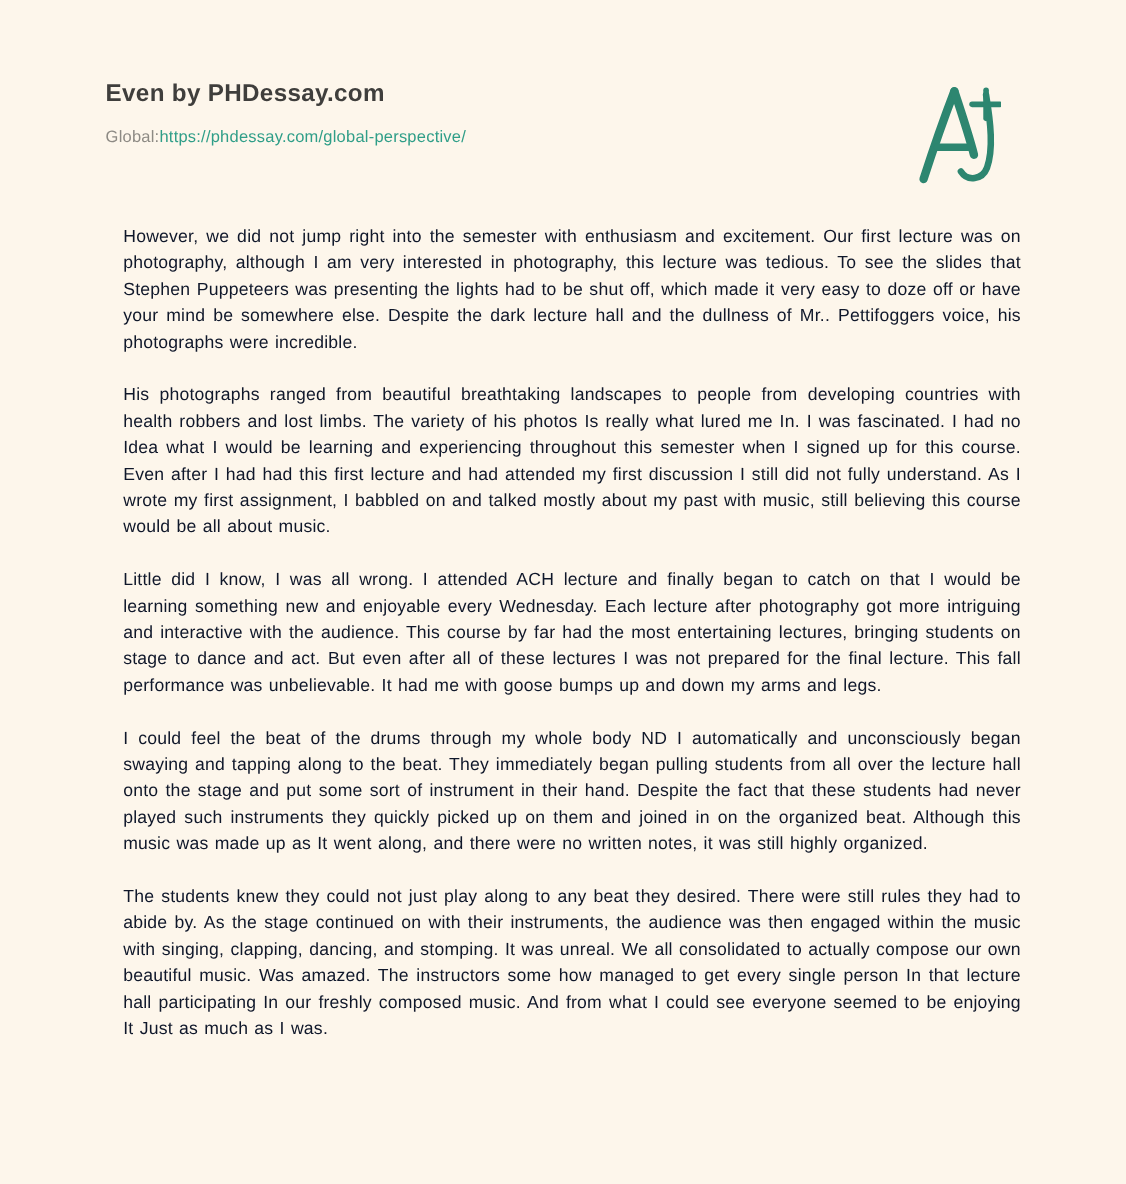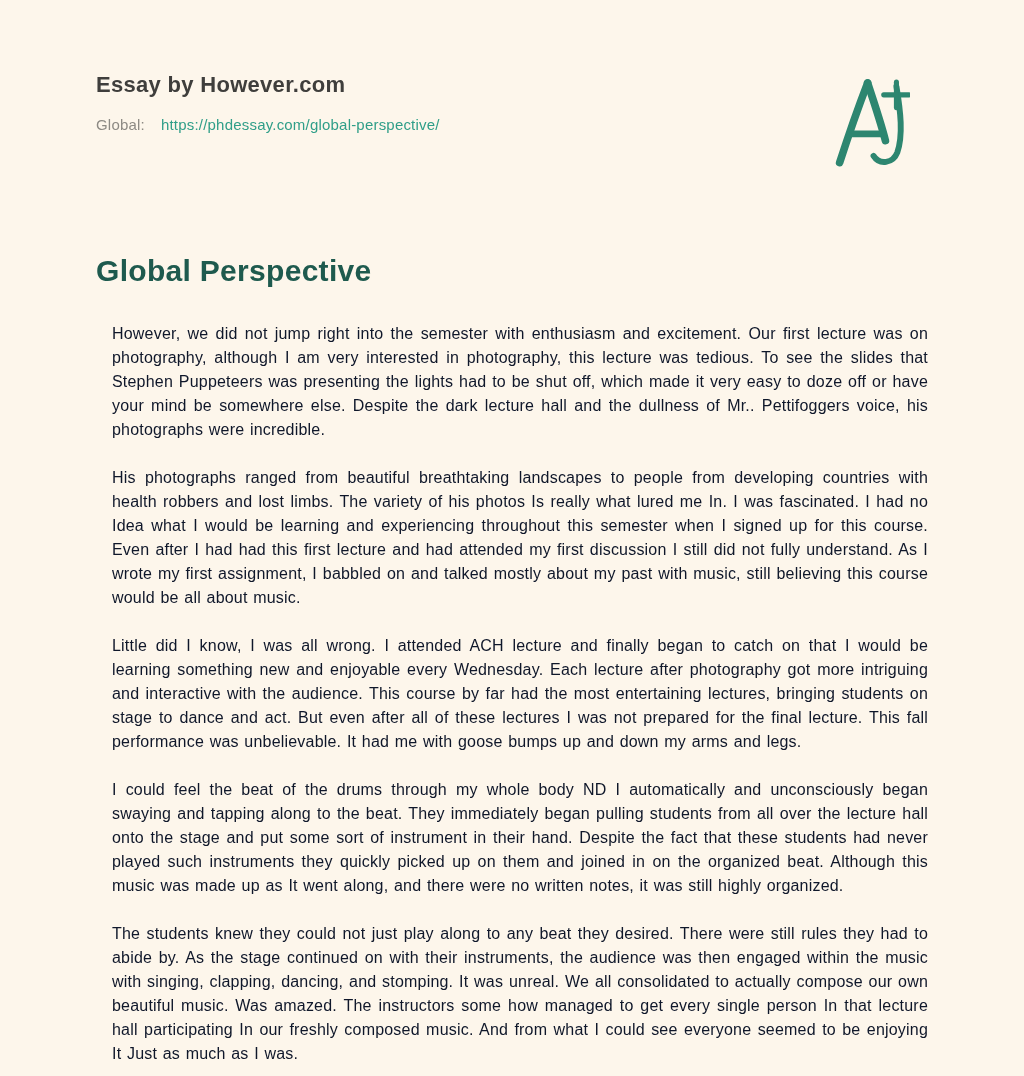--- a/index.html
+++ b/index.html
@@ -32,21 +32,21 @@
   }
   .source-line {
     margin-top: 18px;
     font-size: 15px;
     color: #8d8a84;
     letter-spacing: 0.2px;
   }
   .source-line a {
     color: #2f9e88;
     text-decoration: none;
-    margin-left: 16px;
+    margin-left: 0;
     text-align: right;
   }
   .logo {
     width: 78px;
     height: 96px;
     margin-right: 18px;
     margin-top: 2px;
     flex: 0 0 auto;
   }
   .logo svg { width: 100%; height: 100%; }
@@ -70,42 +70,41 @@
     word-spacing: 1px;
   }
 </style>
 </head>
 <body>
 
 <div class="page">
 
   <div class="header">
     <div class="header-left">
-      <h2 class="byline">Essay by However.com</h2>
+      <h2 class="byline">Even by PHDessay.com</h2>
       <div class="source-line">
         <span>Global:</span><a href="#">https://phdessay.com/global-perspective/</a>
       </div>
     </div>
     <div class="logo">
       <svg viewBox="0 0 92 112" fill="none" xmlns="http://www.w3.org/2000/svg">
 
         <path d="M9 104 C 20 70, 32 36, 42 10" stroke="#2d8670" stroke-width="9" stroke-linecap="round"></path>
 
         <path d="M24 70 L 58 70" stroke="#2d8670" stroke-width="8" stroke-linecap="round"></path>
 
         <path d="M42 10 C 50 34, 58 58, 63 78" stroke="#2d8670" stroke-width="9" stroke-linecap="round"></path>
 
         <path d="M76 14 C 81 44, 84 72, 77 92 C 72 105, 56 107, 49 96" stroke="#2d8670" stroke-width="7" stroke-linecap="round"></path>
         <path d="M61 24 L 91 24" stroke="#2d8670" stroke-width="6" stroke-linecap="round"></path>
         <path d="M76 9 L 76 39" stroke="#2d8670" stroke-width="6" stroke-linecap="round"></path>
       </svg>
     </div>
   </div>
 
-  <h1 class="title">Global Perspective</h1>
 
   <div class="essay-body">
     <p>However, we did not jump right into the semester with enthusiasm and excitement. Our first lecture was on photography, although I am very interested in photography, this lecture was tedious. To see the slides that Stephen Puppeteers was presenting the lights had to be shut off, which made it very easy to doze off or have your mind be somewhere else. Despite the dark lecture hall and the dullness of Mr.. Pettifoggers voice, his photographs were incredible.</p>
     <p>His photographs ranged from beautiful breathtaking landscapes to people from developing countries with health robbers and lost limbs. The variety of his photos Is really what lured me In. I was fascinated. I had no Idea what I would be learning and experiencing throughout this semester when I signed up for this course. Even after I had had this first lecture and had attended my first discussion I still did not fully understand. As I wrote my first assignment, I babbled on and talked mostly about my past with music, still believing this course would be all about music.</p>
     <p>Little did I know, I was all wrong. I attended ACH lecture and finally began to catch on that I would be learning something new and enjoyable every Wednesday. Each lecture after photography got more intriguing and interactive with the audience. This course by far had the most entertaining lectures, bringing students on stage to dance and act. But even after all of these lectures I was not prepared for the final lecture. This fall performance was unbelievable. It had me with goose bumps up and down my arms and legs.</p>
     <p>I could feel the beat of the drums through my whole body ND I automatically and unconsciously began swaying and tapping along to the beat. They immediately began pulling students from all over the lecture hall onto the stage and put some sort of instrument in their hand. Despite the fact that these students had never played such instruments they quickly picked up on them and joined in on the organized beat. Although this music was made up as It went along, and there were no written notes, it was still highly organized.</p>
     <p>The students knew they could not just play along to any beat they desired. There were still rules they had to abide by. As the stage continued on with their instruments, the audience was then engaged within the music with singing, clapping, dancing, and stomping. It was unreal. We all consolidated to actually compose our own beautiful music. Was amazed. The instructors some how managed to get every single person In that lecture hall participating In our freshly composed music. And from what I could see everyone seemed to be enjoying It Just as much as I was.</p>
 
   </div>
 

